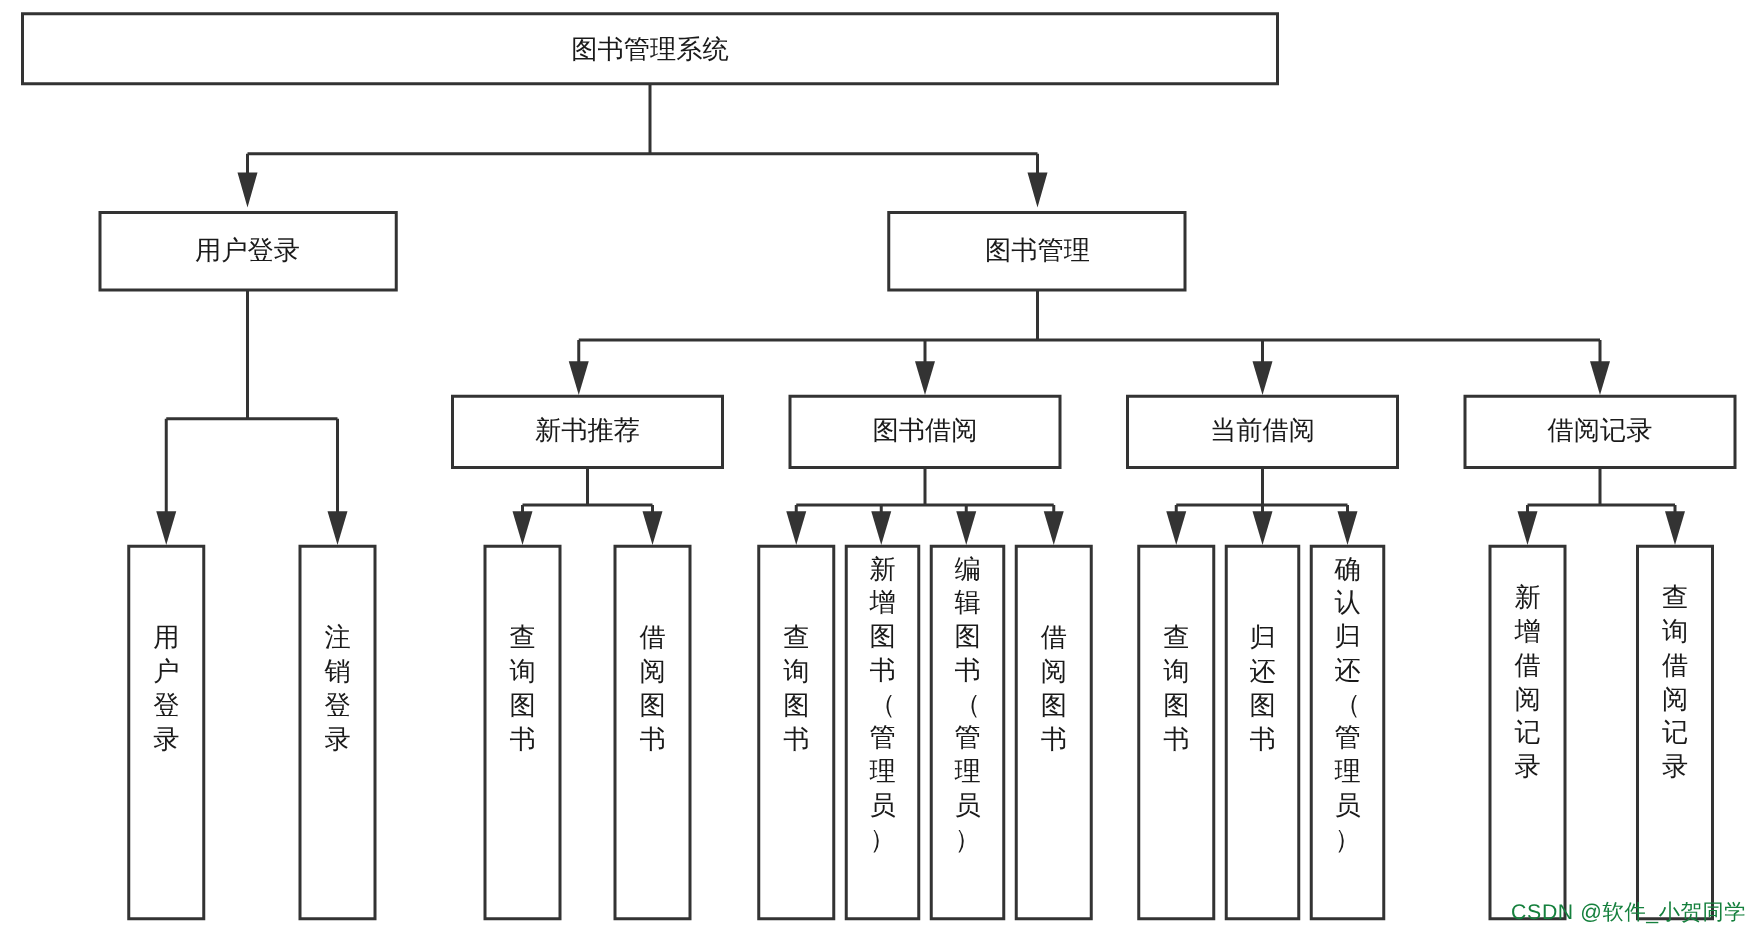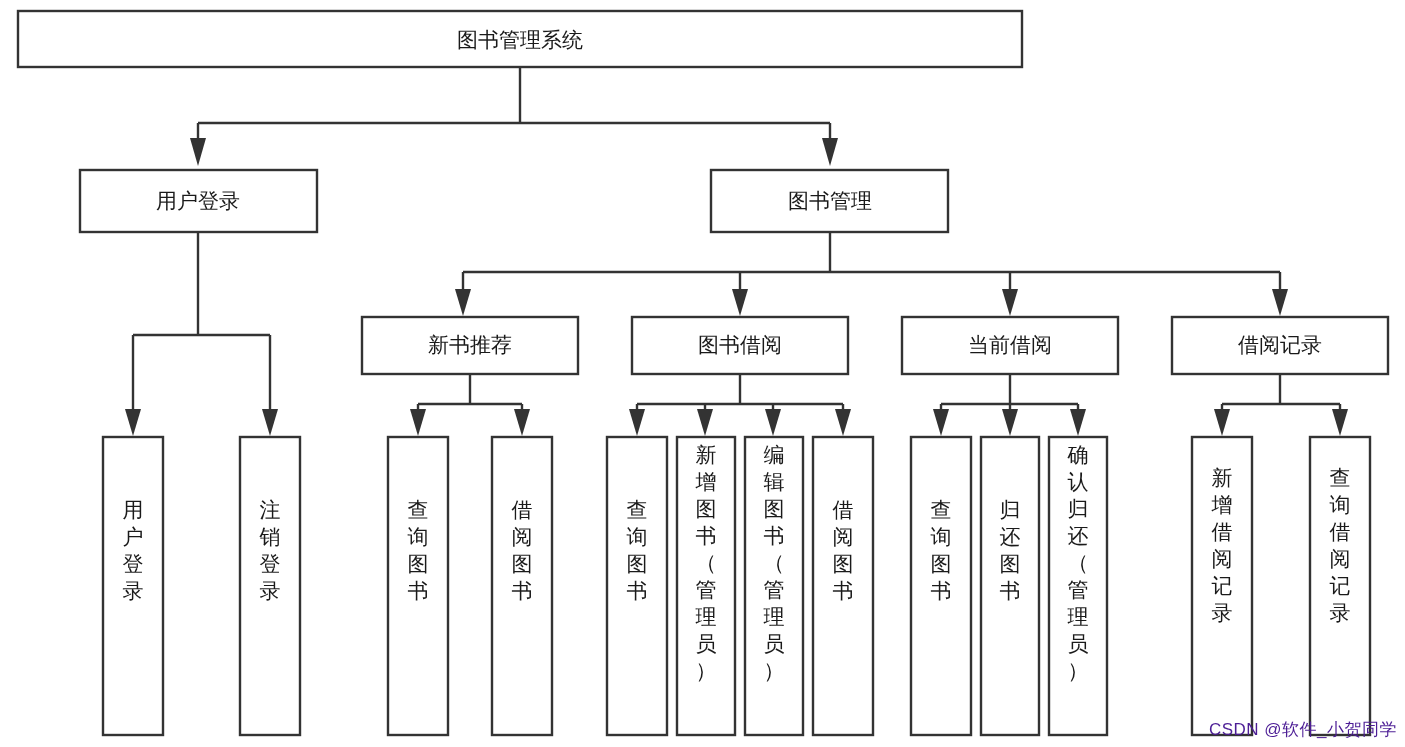--- a/index.html
+++ b/index.html
@@ -53,21 +53,21 @@
   .arrow-head {
     fill: #333333;
     stroke: none;
   }
   .watermark {
     position: absolute;
     right: 8px;
     bottom: 6px;
     font-family: "Liberation Sans", "DejaVu Sans", sans-serif;
     font-size: 17px;
-    color: #4c1d95;
+    color: #15803d;
     letter-spacing: 0.5px;
     white-space: nowrap;
     pointer-events: none;
   }
 </style>
 </head>
 <body>
 
 <div id="diagram-root">
 

